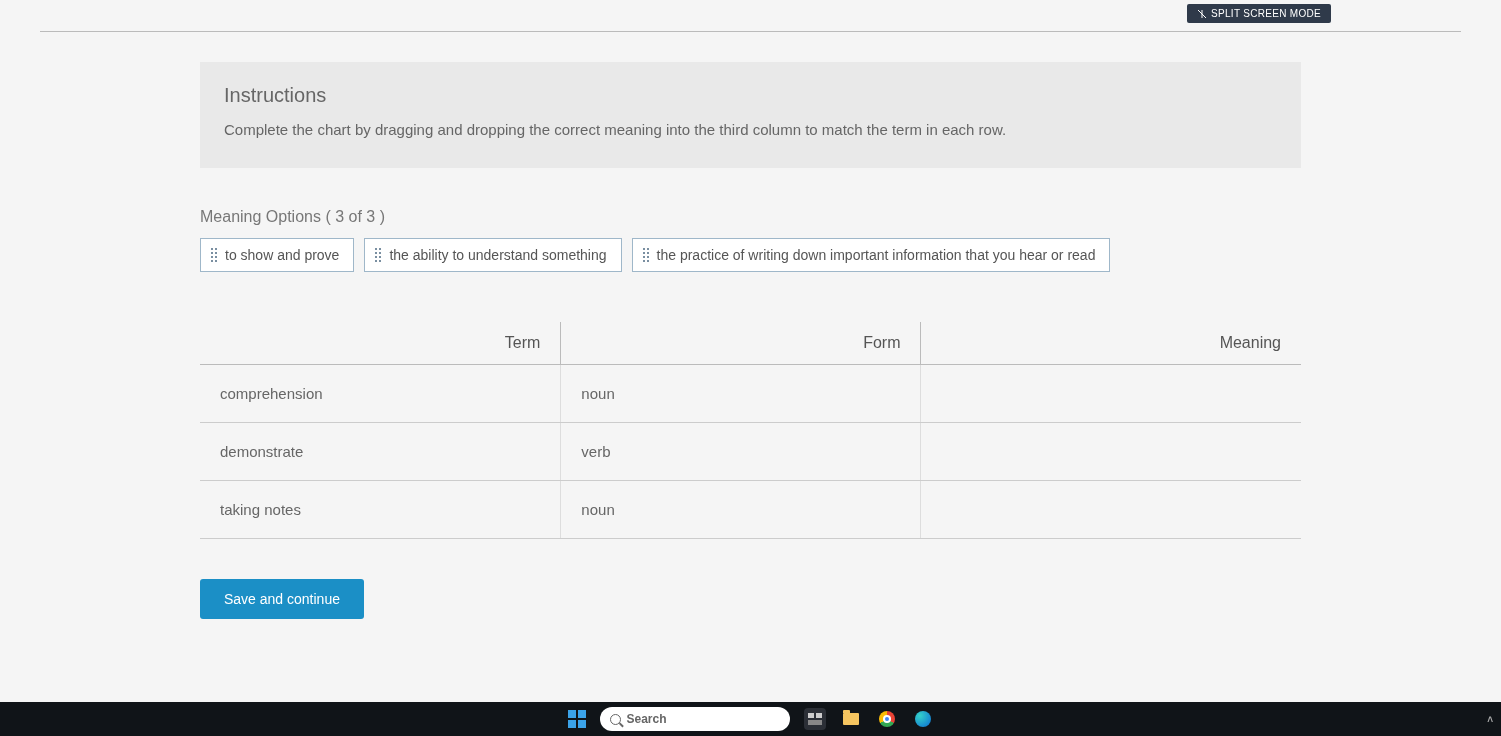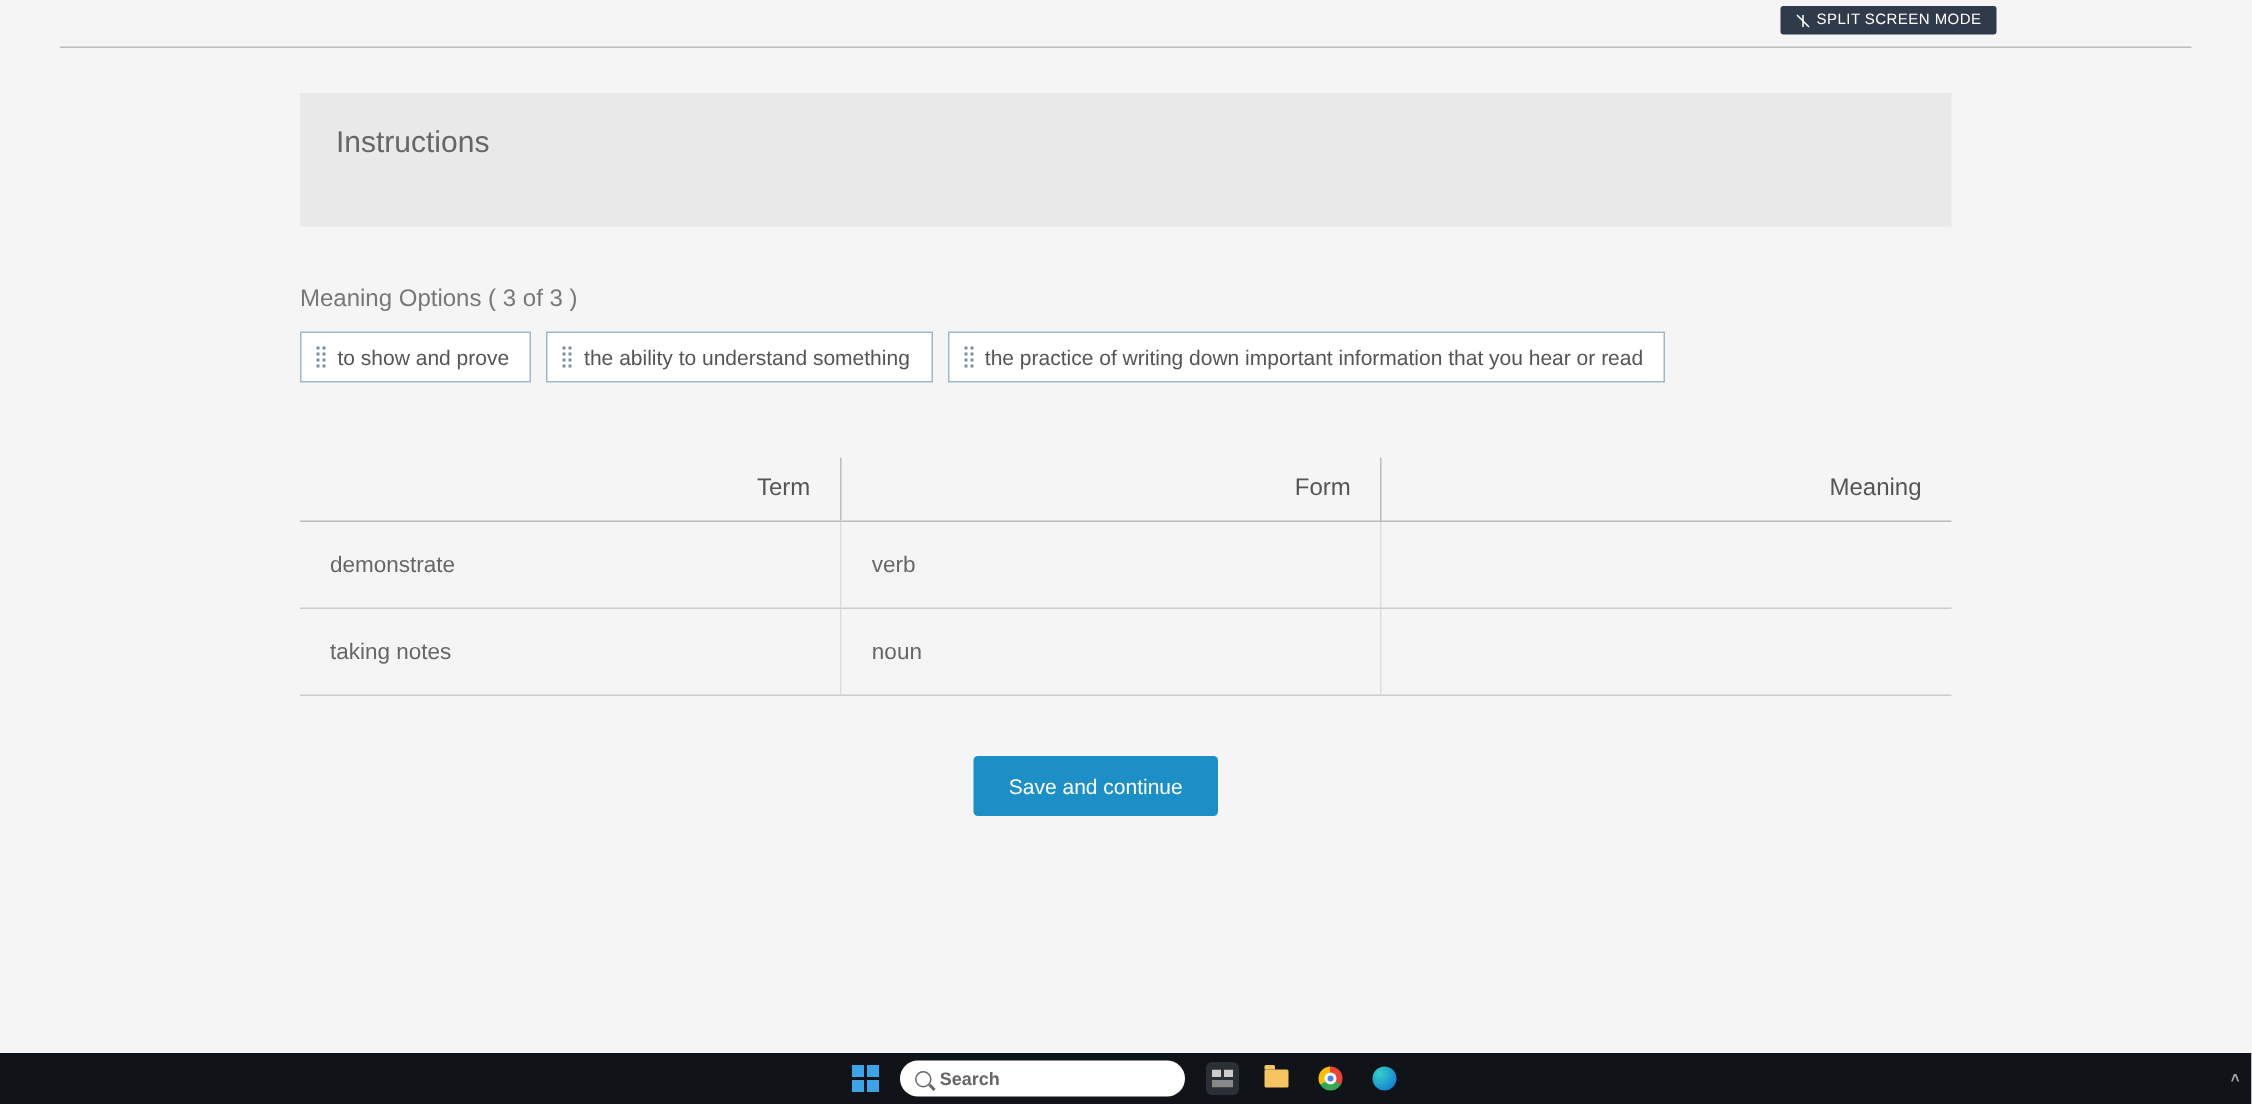--- a/index.html
+++ b/index.html
@@ -106,21 +106,21 @@
     }
     table.terms td.meaning-cell {
       min-width: 380px;
     }
     table.terms th:first-child, table.terms td:first-child { width: 33%; }
     table.terms th:nth-child(2), table.terms td:nth-child(2) { width: 33%; border-left: 1px solid #ddd; border-right: 1px solid #ddd;}
     table.terms th:nth-child(2){ border-left: 1px solid #bbb; border-right: 1px solid #bbb;}
     table.terms th:nth-child(3), table.terms td:nth-child(3) { width: 34%; }
     .save-row {
       display: flex;
-      justify-content: center;
+      justify-content: flex-start;
       margin-top: 40px;
       padding-right: 40px;
     }
     .save-btn {
       background: #1b8fc6;
       color: #fff;
       border: none;
       padding: 12px 24px;
       font-size: 14px;
       border-radius: 3px;
@@ -195,20 +195,21 @@
           <path d="M1 1 L9 9 M5 1 L5 9" stroke="#fff" stroke-width="1" fill="none"></path>
         </svg>
       <span>SPLIT SCREEN MODE</span>
     </div>
   </div>
 
   <div class="content">
 
     <div class="instructions-box">
       <div class="instructions-title">Instructions</div>
+      <div class="instructions-text">Complete the chart by dragging and dropping the correct meaning into the third column to match the term in each row.</div>
     </div>
 
     <div class="options-label">Meaning Options ( 3 of 3 )</div>
 
     <div class="options-row">
       <div class="option-tile">
         <span class="grip-dots">
             <i></i>
             <i></i>
             <i></i>
@@ -250,20 +251,25 @@
 
     <table class="terms">
       <thead>
         <tr>
           <th>Term</th>
           <th>Form</th>
           <th>Meaning</th>
         </tr>
       </thead>
       <tbody>
+        <tr>
+          <td>comprehension</td>
+          <td>noun</td>
+          <td class="meaning-cell"></td>
+        </tr>
         <tr>
           <td>demonstrate</td>
           <td>verb</td>
           <td class="meaning-cell"></td>
         </tr>
         <tr>
           <td>taking notes</td>
           <td>noun</td>
           <td class="meaning-cell"></td>
         </tr>

